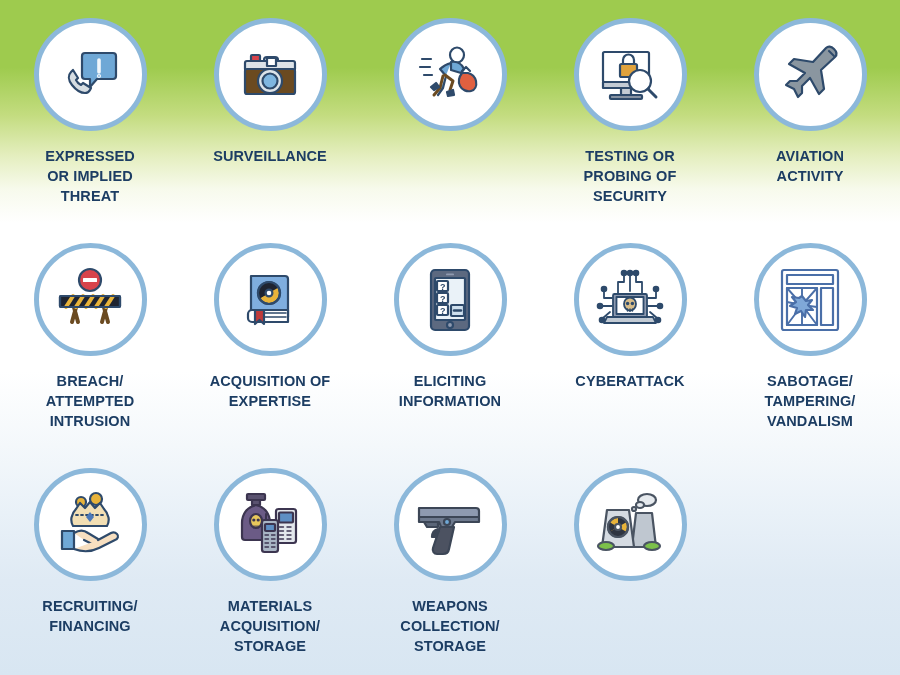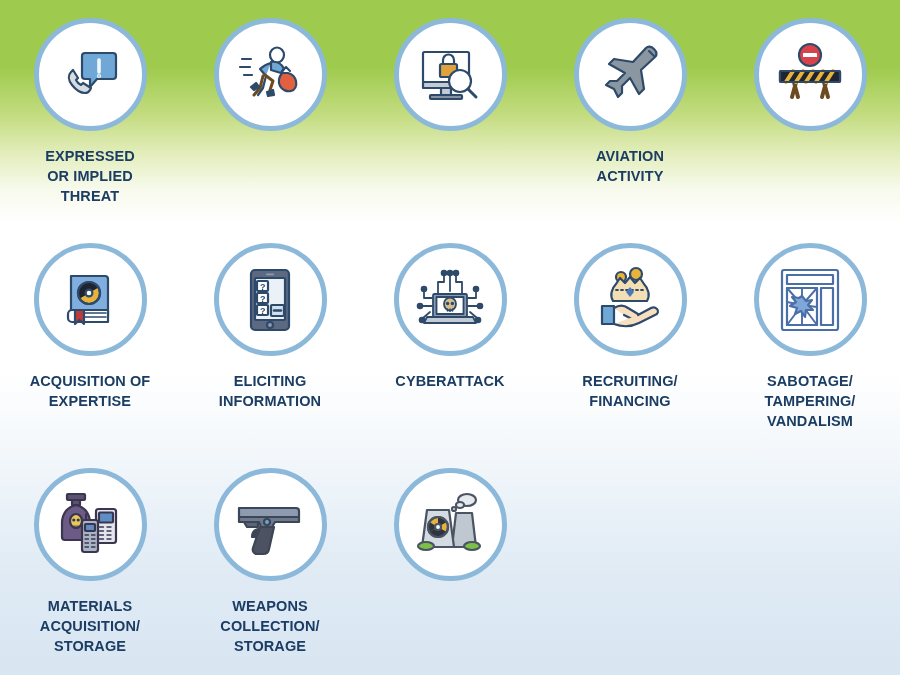--- a/index.html
+++ b/index.html
@@ -70,20 +70,36 @@
             <circle cx="45" cy="37" r="0.6" fill="#F2F7FB" stroke="#F2F7FB" stroke-width="3"></circle>
             <path d="M17 33 c-3 3 -3 8 1 13 c4 5 9 8 13 8 c2 0 4 -1 5 -3 l1 -2 l-8 -5 l-2 2 c-2 -1 -4 -3 -5 -5 l2 -2 l-5 -8 z" fill="#D6DDE2"></path>
           </g>
         </svg>
       </div>
       <div class="label">EXPRESSED
 OR IMPLIED
 THREAT</div>
     </div>
 
+    <div class="cell">
+      <div class="circle">
+        <svg width="72" height="72" viewBox="0 0 72 72">
+          <g stroke="#2E4A6B" stroke-width="2.2" stroke-linejoin="round">
+            <rect x="17" y="16" width="9" height="6" rx="1" fill="#D8434B"></rect>
+            <path d="M30 21 a3 3 0 0 1 3 -3 h8 a3 3 0 0 1 3 3 v4 h-14 z" fill="#DDE3E8"></path>
+            <rect x="11" y="22" width="50" height="10" rx="2" fill="#DDE3E8"></rect>
+            <rect x="11" y="30" width="50" height="25" rx="2" fill="#6B4A20"></rect>
+            <rect x="33" y="19" width="9" height="8" fill="#FFFFFF"></rect>
+            <circle cx="36" cy="42" r="12" fill="#DDE3E8"></circle>
+            <circle cx="36" cy="42" r="7.5" fill="#7FB6E0"></circle>
+          </g>
+        </svg>
+      </div>
+      <div class="label">SURVEILLANCE</div>
+    </div>
 
     <div class="cell">
       <div class="circle">
         <svg width="72" height="72" viewBox="0 0 72 72">
           <g stroke="#2E4A6B" stroke-width="2.2" stroke-linejoin="round" stroke-linecap="round" fill="none">
             <path d="M8 20 h9 M6 28 h10 M10 36 h8"></path>
             <ellipse cx="43" cy="16" rx="7" ry="7.5" fill="#FFFFFF"></ellipse>
             <path d="M37 24 c-4 1 -8 3 -11 6 l6 7 l-3 12 l-5 7" fill="#6FA8D6"></path>
             <path d="M37 23 c6 -1 11 2 13 7 l-3 4 l-10 -3 z" fill="#6FA8D6"></path>
             <path d="M29 37 l-3 12 l-6 7" stroke-width="3" fill="none" stroke="#6B4A20"></path>
@@ -105,20 +121,23 @@
             <rect x="9" y="43" width="46" height="6" fill="#C3CBD4"></rect>
             <path d="M27 49 h10 v7 h-10 z" fill="#C3CBD4"></path>
             <rect x="16" y="56" width="32" height="4" rx="1" fill="#8793A3"></rect>
             <rect x="26" y="25" width="17" height="13" rx="1.5" fill="#E0A23C"></rect>
             <path d="M29 25 v-4 a5.5 5.5 0 0 1 11 0 v4" fill="none"></path>
             <circle cx="46" cy="42" r="11" fill="#FFFFFF"></circle>
             <path d="M54 50 l8 8" stroke-width="3"></path>
           </g>
         </svg>
       </div>
+      <div class="label">TESTING OR
+PROBING OF
+SECURITY</div>
     </div>
 
     <div class="cell">
       <div class="circle">
         <svg width="72" height="72" viewBox="0 0 72 72">
           <g stroke="#2E4A6B" stroke-width="2.2" stroke-linejoin="round" stroke-linecap="round">
             <path d="M60 10 c3 3 3 6 1 8 l-14 13 l3 19 l-5 5 l-9 -16 l-8 8 l0 7 l-4 4 l-4 -8 l-8 -4 l4 -4 l7 0 l8 -8 l-16 -9 l5 -5 l19 3 l13 -14 c2 -2 5 -2 8 1 z" fill="#8A96A0"></path>
             <path d="M55 12 l5 5" stroke-width="2"></path>
           </g>
         </svg>
@@ -134,20 +153,23 @@
             <circle cx="36" cy="16" r="11" fill="#D8434B"></circle>
             <rect x="29" y="14" width="14" height="4" rx="0.6" fill="#FFFFFF" stroke="none"></rect>
             <path d="M18 36 l6 22 M24 36 l-6 22" stroke="#6B4A20" stroke-width="4"></path>
             <path d="M48 36 l6 22 M54 36 l-6 22" stroke="#6B4A20" stroke-width="4"></path>
             <rect x="6" y="32" width="60" height="11" rx="1" fill="#1F2430"></rect>
             <path d="M12 43 l7 -11 M22 43 l7 -11 M32 43 l7 -11 M42 43 l7 -11 M52 43 l7 -11" stroke="#E8B33A" stroke-width="4"></path>
             <rect x="6" y="32" width="60" height="11" rx="1" fill="none"></rect>
           </g>
         </svg>
       </div>
+      <div class="label">BREACH/
+ATTEMPTED
+INTRUSION</div>
     </div>
 
     <div class="cell">
       <div class="circle">
         <svg width="72" height="72" viewBox="0 0 72 72">
           <g stroke="#2E4A6B" stroke-width="2.2" stroke-linejoin="round" stroke-linecap="round">
             <path d="M17 12 h34 a3 3 0 0 1 3 3 v38 h-34 a3 3 0 0 1 -3 -3 z" fill="#7FAEDF"></path>
             <path d="M14 50 a4 4 0 0 1 4 -4 h36 v12 h-36 a4 4 0 0 1 -4 -4 z" fill="#FFFFFF"></path>
             <path d="M22 49 h30 M22 53 h30" stroke-width="1.6"></path>
             <path d="M21 46 h9 v14 l-4.5 -4 l-4.5 4 z" fill="#C03A3A"></path>
@@ -223,54 +245,54 @@
             <path d="M33.5 45 v2 M36 45 v2.4 M38.5 45 v2" stroke-width="1.4"></path>
           </g>
         </svg>
       </div>
       <div class="label">CYBERATTACK</div>
     </div>
 
     <div class="cell">
       <div class="circle">
         <svg width="72" height="72" viewBox="0 0 72 72">
+          <g stroke="#4A6FA8" stroke-width="2.2" stroke-linejoin="round" stroke-linecap="round">
+            <rect x="8" y="6" width="56" height="60" rx="2" fill="#FFFFFF"></rect>
+            <rect x="13" y="11" width="46" height="9" fill="#FFFFFF"></rect>
+            <rect x="13" y="24" width="30" height="37" fill="#FFFFFF"></rect>
+            <rect x="47" y="24" width="12" height="37" fill="#FFFFFF"></rect>
+            <g stroke-width="1.9">
+              <path d="M13 24 l15 17 M43 24 l-15 17 M13 61 l15 -20 M43 61 l-15 -20 M28 41 l-15 -3 M28 41 l15 2 M28 24 v17 M28 41 v20"></path>
+            </g>
+            <path d="M28 32 l4 5 l6 -1 l-4 5 l5 5 l-7 0 l-1 7 l-4 -6 l-6 3 l2 -6 l-7 -2 l6 -4 l-4 -5 l7 1 z" fill="#7FA8D8"></path>
+          </g>
+        </svg>
+      </div>
+      <div class="label">SABOTAGE/
+TAMPERING/
+VANDALISM</div>
+    </div>
+
+    <div class="cell">
+      <div class="circle">
+        <svg width="72" height="72" viewBox="0 0 72 72">
           <g stroke="#2E4A6B" stroke-width="2.2" stroke-linejoin="round" stroke-linecap="round">
             <circle cx="27" cy="13" r="5" fill="#E8B33A"></circle>
             <circle cx="42" cy="10" r="6" fill="#E8B33A"></circle>
             <path d="M22 20 l4 -6 l5 5 l5 -6 l5 6 l5 -5 l4 6 c5 5 6 12 3 17 h-34 c-3 -5 -2 -12 3 -17 z" fill="#F2DFB4"></path>
             <path d="M22 26 h28" stroke-dasharray="2 3" stroke-width="1.8"></path>
             <path d="M36 23 l4 5 l-4 5 l-4 -5 z" fill="#4A78B8" stroke="none"></path>
             <path d="M8 42 h12 v18 h-12 z" fill="#6FA8D6"></path>
             <path d="M20 44 c5 -3 10 -3 14 0 l10 6 c2 1 2 4 0 5 c-2 1 -4 1 -6 0 l-8 -4" fill="#F7DFC0"></path>
             <path d="M20 60 c8 3 17 3 25 -1 l16 -8 c3 -1 4 -4 2 -6 c-2 -2 -4 -2 -6 -1 l-13 7" fill="#F7DFC0"></path>
           </g>
         </svg>
       </div>
       <div class="label">RECRUITING/
 FINANCING</div>
-    </div>
-
-    <div class="cell">
-      <div class="circle">
-        <svg width="72" height="72" viewBox="0 0 72 72">
-          <g stroke="#4A6FA8" stroke-width="2.2" stroke-linejoin="round" stroke-linecap="round">
-            <rect x="8" y="6" width="56" height="60" rx="2" fill="#FFFFFF"></rect>
-            <rect x="13" y="11" width="46" height="9" fill="#FFFFFF"></rect>
-            <rect x="13" y="24" width="30" height="37" fill="#FFFFFF"></rect>
-            <rect x="47" y="24" width="12" height="37" fill="#FFFFFF"></rect>
-            <g stroke-width="1.9">
-              <path d="M13 24 l15 17 M43 24 l-15 17 M13 61 l15 -20 M43 61 l-15 -20 M28 41 l-15 -3 M28 41 l15 2 M28 24 v17 M28 41 v20"></path>
-            </g>
-            <path d="M28 32 l4 5 l6 -1 l-4 5 l5 5 l-7 0 l-1 7 l-4 -6 l-6 3 l2 -6 l-7 -2 l6 -4 l-4 -5 l7 1 z" fill="#7FA8D8"></path>
-          </g>
-        </svg>
-      </div>
-      <div class="label">SABOTAGE/
-TAMPERING/
-VANDALISM</div>
     </div>
 
     <div class="cell">
       <div class="circle">
         <svg width="72" height="72" viewBox="0 0 72 72">
           <g stroke="#3C3550" stroke-width="2.2" stroke-linejoin="round" stroke-linecap="round">
             <rect x="13" y="5" width="18" height="6" rx="1" fill="#5A5270"></rect>
             <rect x="18" y="11" width="8" height="5" fill="#5A5270"></rect>
             <path d="M22 16 c-9 2 -14 9 -14 18 v14 a3 3 0 0 0 3 3 h22 a3 3 0 0 0 3 -3 v-14 c0 -9 -5 -16 -14 -18 z" fill="#6B5B86"></path>
             <ellipse cx="22" cy="32" rx="6" ry="7" fill="#E8C85C"></ellipse>

